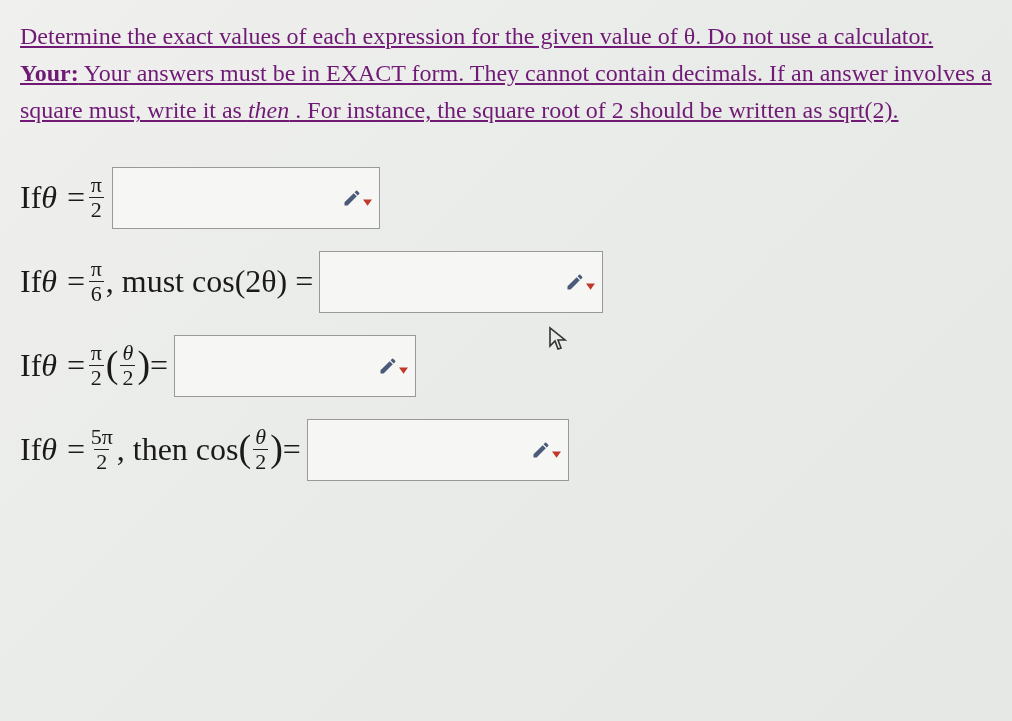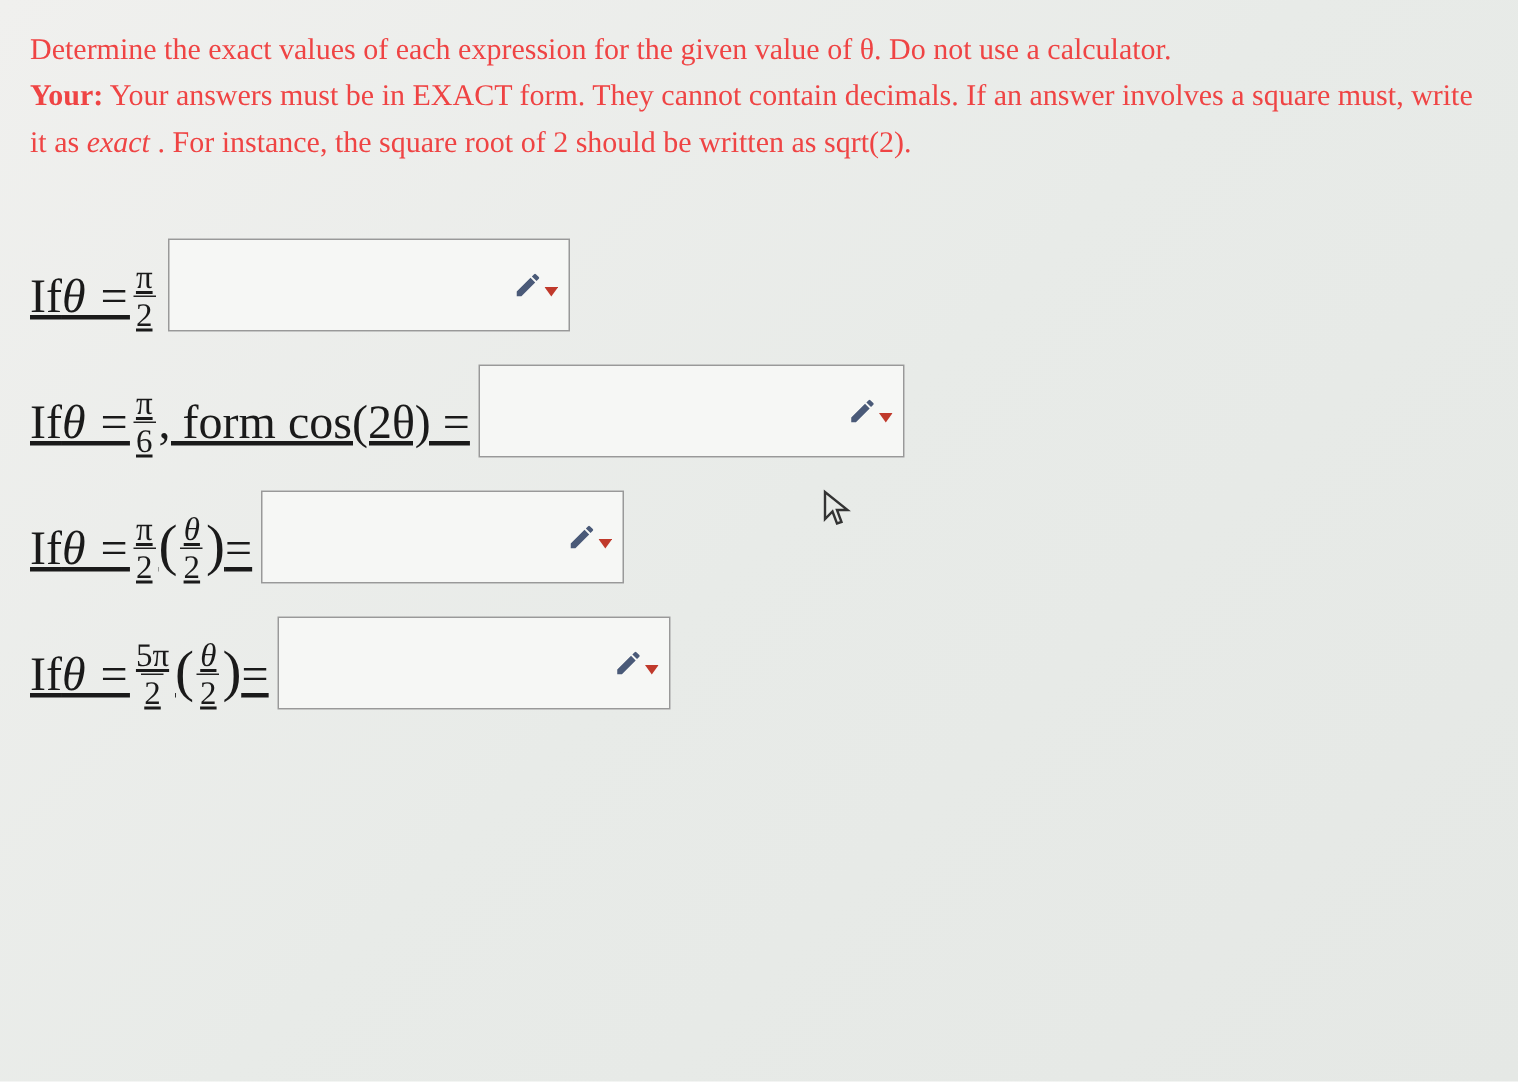--- a/index.html
+++ b/index.html
@@ -7,43 +7,43 @@
       width: 1012px;
       height: 721px;
       background: linear-gradient(135deg, #f0f0ee 0%, #e8ebe8 50%, #e5e8e5 100%);
       font-family: Georgia, 'Times New Roman', serif;
       color: #1a1a1a;
       padding: 18px 20px 10px 20px;
       position: relative;
       overflow: hidden;
     }
     .instructions {
-      font-size: 20px;
+      font-size: 24px;
       line-height: 1.55;
-      color: #ef4444;
+      color: #701a75;
+      text-decoration: underline;
     }
     .instructions .note-label { font-weight: bold; }
     .instructions .sqrt-word { font-style: italic; }
     .cursor {
       position: absolute;
       left: 548px;
       top: 326px;
       width: 20px;
       height: 26px;
       pointer-events: none;
     }
     .problems {
       margin-top: 26px;
     }
     .row {
       display: flex;
-      align-items: flex-end;
+      align-items: center;
       height: 84px;
       position: relative;
-      text-decoration: underline;
     }
     .row .label {
       font-size: 32px;
       display: flex;
       align-items: center;
       white-space: nowrap;
     }
     .frac {
       display: inline-flex;
       flex-direction: column;
@@ -96,21 +96,21 @@
       font-weight: 300;
       position: relative;
       top: -2px;
     }
   </style>
 </head>
 <body>
 
 <div class="instructions">
   <span>Determine the exact values of each expression for the given value of θ. Do not use a calculator.</span><br>
-  <span class="note-label">Your:</span><span> Your answers must be in EXACT form. They cannot contain decimals. If an answer involves a square must, write it as </span><span class="sqrt-word">exact</span><span> . For instance, the square root of 2 should be written as sqrt(2).</span>
+  <span class="note-label">Your:</span><span> Your answers must be in EXACT form. They cannot contain decimals. If an answer involves a square must, write it as </span><span class="sqrt-word">then</span><span> . For instance, the square root of 2 should be written as sqrt(2).</span>
 </div>
 
 <svg class="cursor" viewBox="0 0 20 26">
   <path d="M2 2 L2 20 L7 15 L10 23 L13 22 L10 14 L17 14 Z" fill="none" stroke="#333" stroke-width="1.6"></path>
 </svg>
 
 <div class="problems">
 
   <div class="row">
     <div class="label">
@@ -135,21 +135,21 @@
   </div>
 
   <div class="row">
     <div class="label">
       <span>If </span>
       <span class="theta">θ = </span>
       <span class="frac">
         <span class="num">π</span>
         <span class="den">6</span>
       </span>
-      <span>, form cos(2θ) = </span>
+      <span>, must cos(2θ) = </span>
     </div>
     <div class="input-wrap">
       <input class="answer-input" style="width: 284px;" type="text">
       <button class="edit-btn">
         <svg class="pencil-svg" viewBox="0 0 24 24">
             <path d="M3 17.25V21h3.75L17.81 9.94l-3.75-3.75L3 17.25zM20.71 7.04a1 1 0 0 0 0-1.41l-2.34-2.34a1 1 0 0 0-1.41 0l-1.83 1.83 3.75 3.75 1.83-1.83z" fill="#4a5a78"></path>
           </svg>
         <svg class="tri-svg" viewBox="0 0 10 8">
             <path d="M0 0 L10 0 L5 7 Z" fill="#c0392b"></path>
           </svg>
@@ -189,20 +189,21 @@
   </div>
 
   <div class="row">
     <div class="label">
       <span>If </span>
       <span class="theta">θ = </span>
       <span class="frac">
         <span class="num">5π</span>
         <span class="den">2</span>
       </span>
+      <span>, then cos</span>
       <span class="paren-frac">
         <span class="paren">(</span>
         <span class="frac">
           <span class="num theta">θ</span>
           <span class="den">2</span>
         </span>
         <span class="paren">)</span>
       </span>
       <span> = </span>
     </div>

